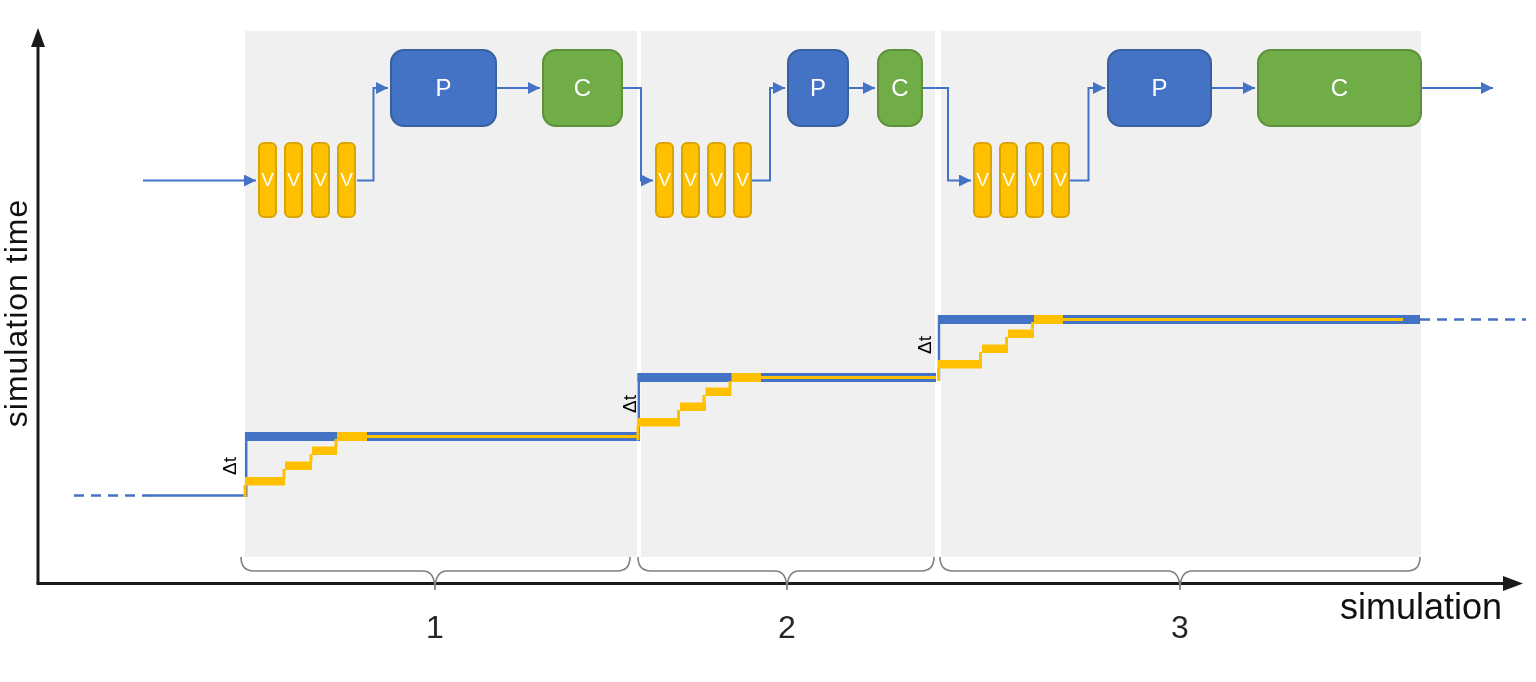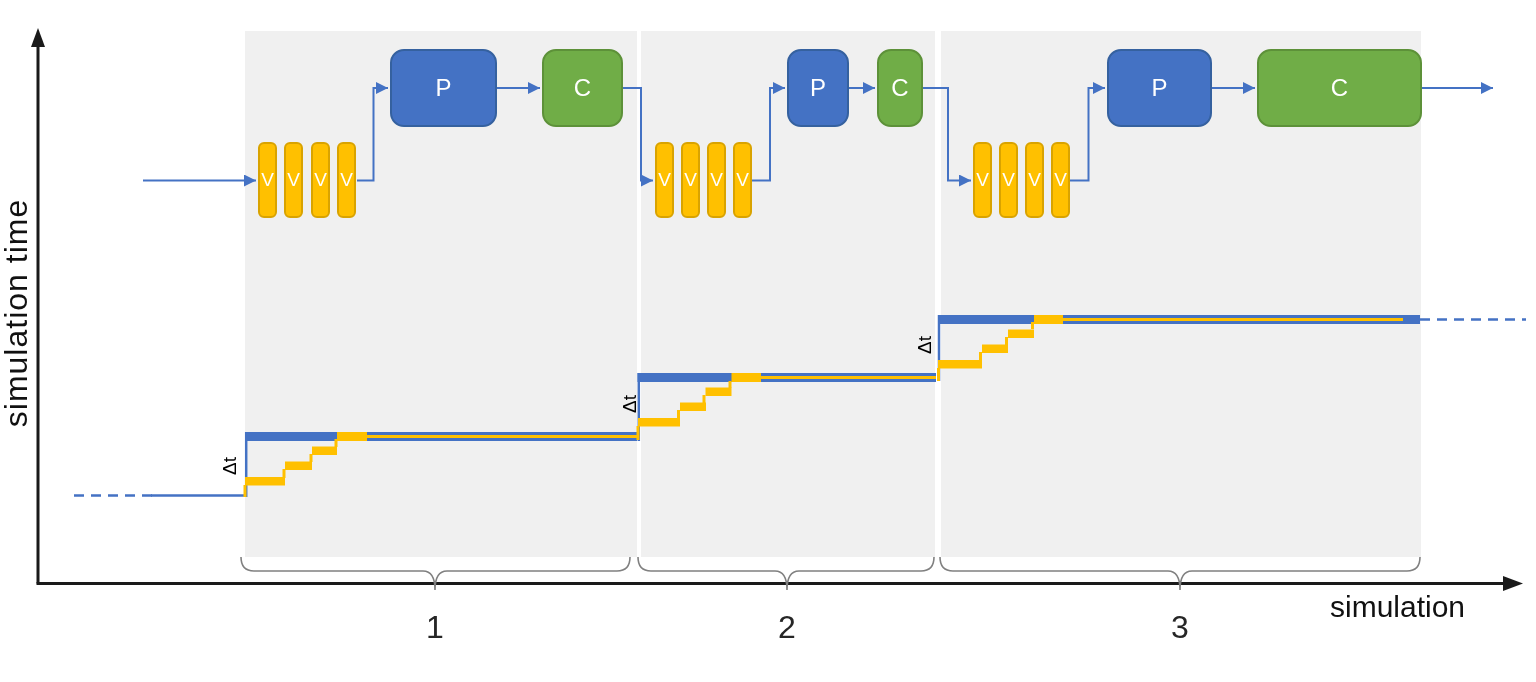--- a/index.html
+++ b/index.html
@@ -26,21 +26,21 @@
   .cblock{
     height:78px;top:49px;background:#70AD47;border:2px solid #5D9139;
     border-radius:14px;font-size:24px;
   }
   .axis-label{position:absolute;color:#111111;z-index:4;}
   .ylab{
     left:-143px;top:294px;width:320px;height:38px;text-align:center;
     font-size:32px;letter-spacing:1px;transform:rotate(-90deg);
   }
   .xlab{
-    left:1330px;top:589px;width:182px;text-align:left;font-size:30px;line-height:36px;
+    left:1330px;top:589px;width:182px;text-align:center;font-size:36px;line-height:36px;
   }
   .dt{
     position:absolute;width:36px;height:20px;text-align:center;font-size:19px;
     color:#000000;transform:rotate(-90deg);z-index:4;
   }
   .framenum{
     position:absolute;top:609px;width:60px;text-align:center;font-size:32px;
     color:#262626;z-index:4;
   }
 </style>

